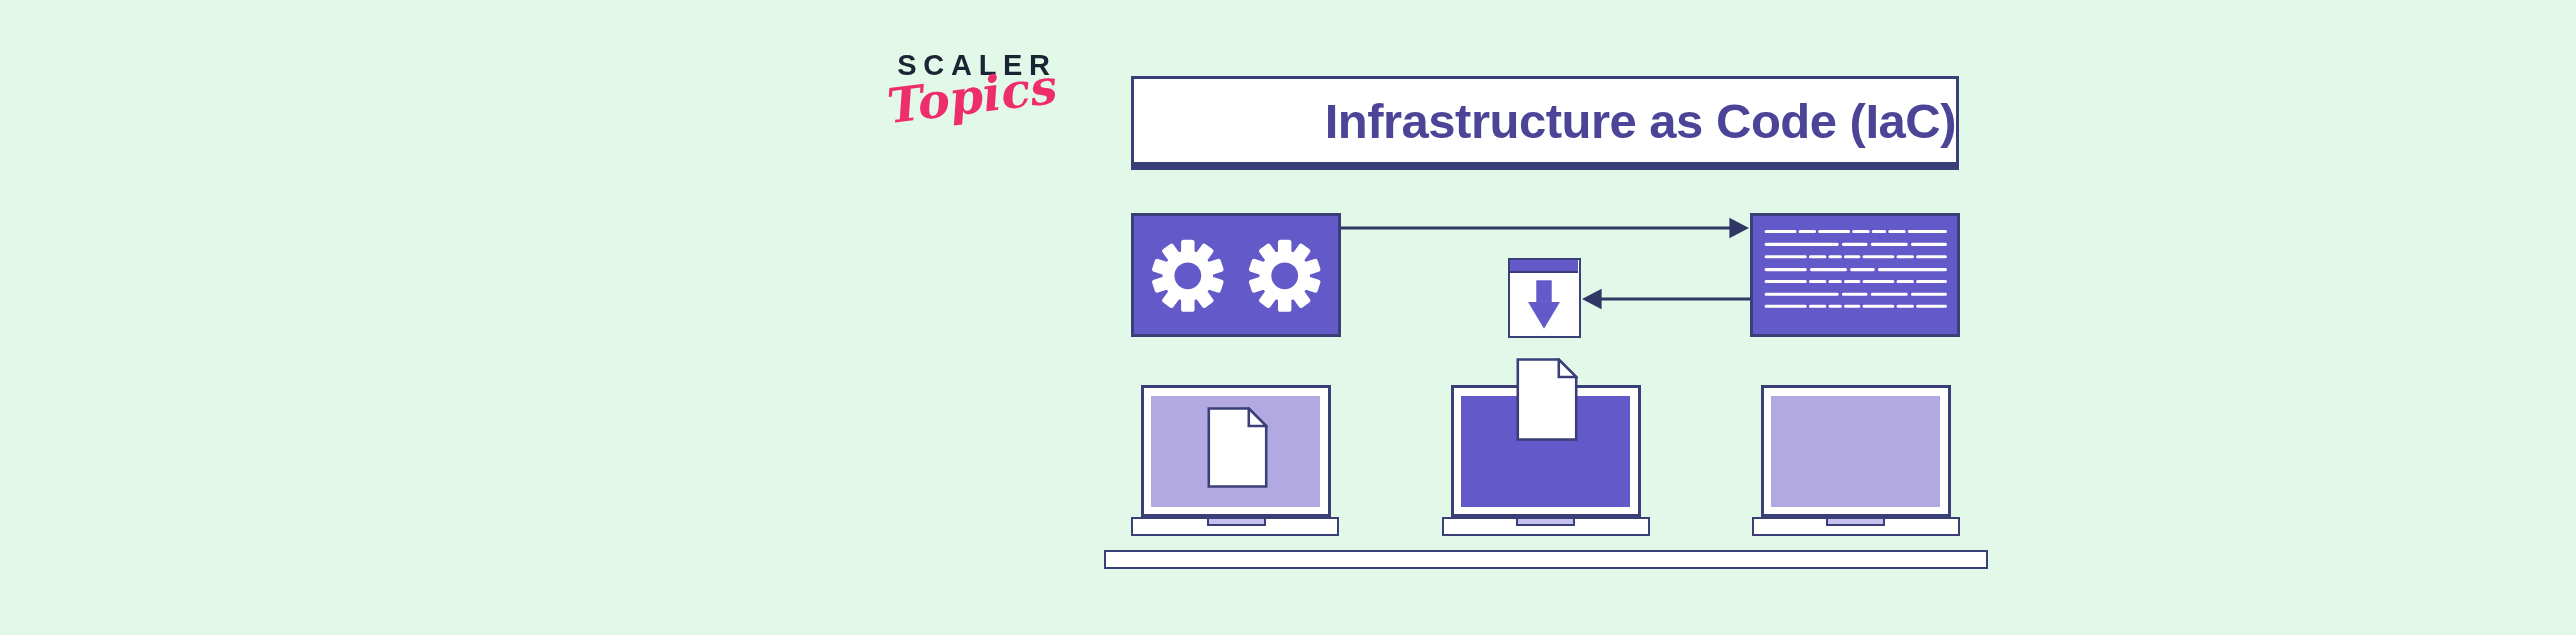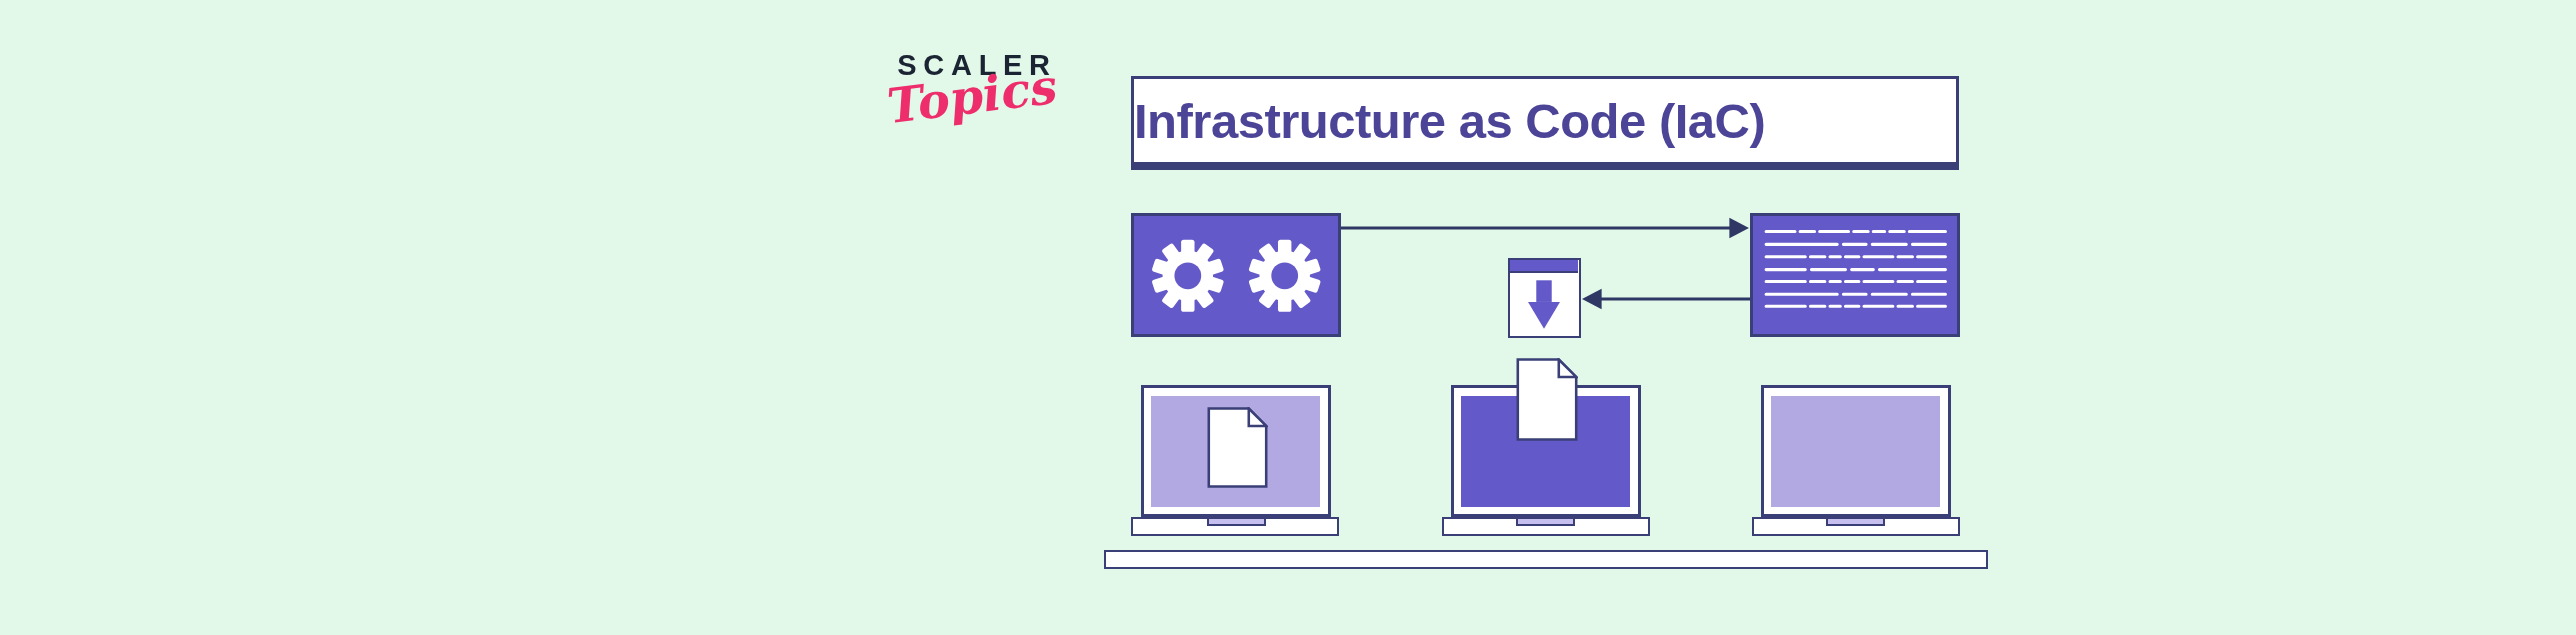--- a/index.html
+++ b/index.html
@@ -17,21 +17,21 @@
   .logo{position:absolute;left:886px;top:45px;width:165px;height:98px;}
   .logo-brand{position:absolute;left:11.3px;top:4.1px;font-size:29px;font-weight:bold;
     letter-spacing:6.7px;color:var(--brand-navy);white-space:nowrap;}
   .logo-script{position:absolute;left:1px;top:23px;font-family:"DejaVu Serif", serif;
     font-style:italic;font-weight:bold;font-size:48px;color:var(--brand-pink);
     transform:rotate(-7deg);white-space:nowrap;}
 
   
   .banner{position:absolute;left:1131px;top:76px;width:828px;height:94px;
     background:var(--white);border:3.6px solid var(--navy);border-bottom:8.2px solid var(--navy);
-    display:flex;align-items:center;justify-content:flex-start;}
+    display:flex;align-items:center;justify-content:flex-end;}
   .banner-text{font-size:49px;font-weight:bold;color:var(--title-text);
     letter-spacing:-0.5px;white-space:nowrap;}
 
   
   .icon-box{position:absolute;background:var(--purple);border:3.1px solid var(--navy);}
   .gears-box{left:1131px;top:213px;width:210px;height:124px;}
   .code-box{left:1750px;top:213px;width:210px;height:124px;}
   .download-box{position:absolute;left:1508px;top:258px;width:73px;height:80px;
     background:var(--white);border:2.6px solid var(--navy);}
   .download-header{position:absolute;left:0;top:0;width:68px;height:13.4px;

